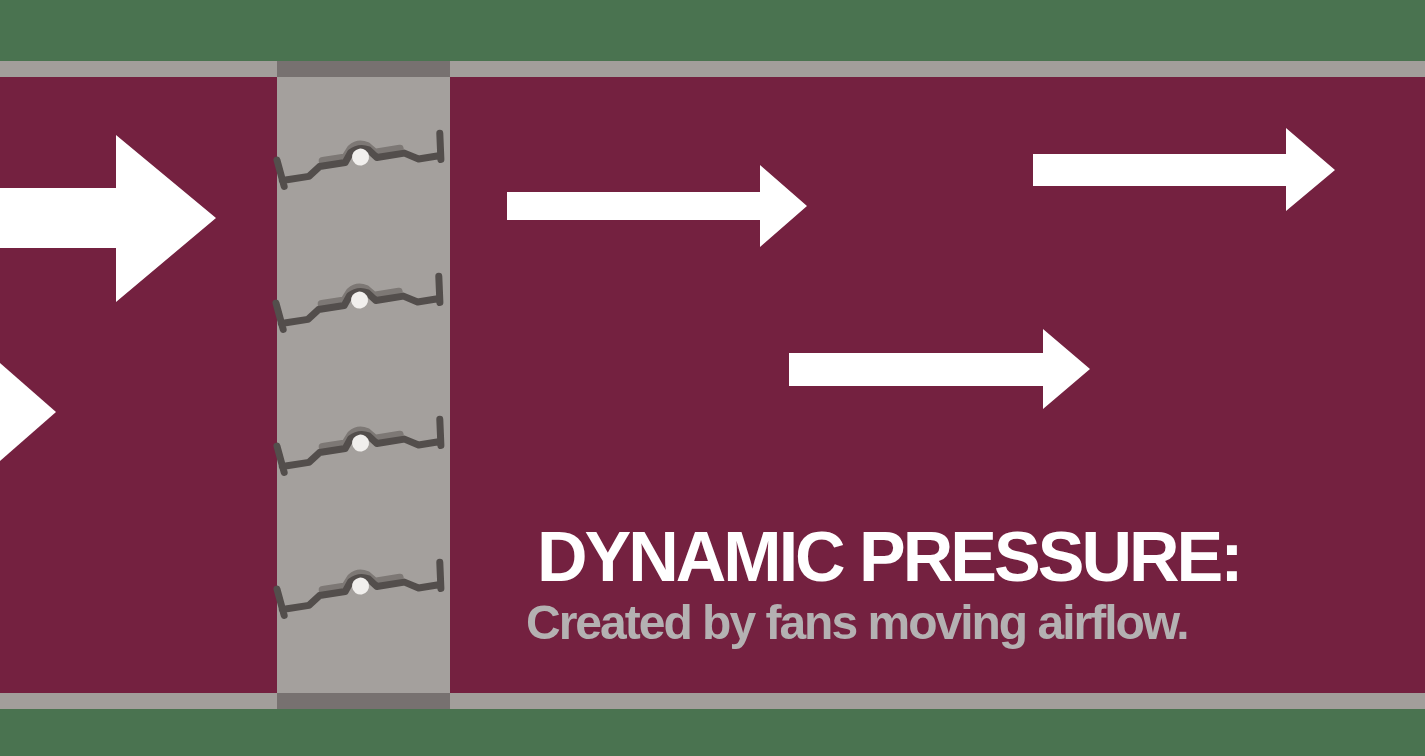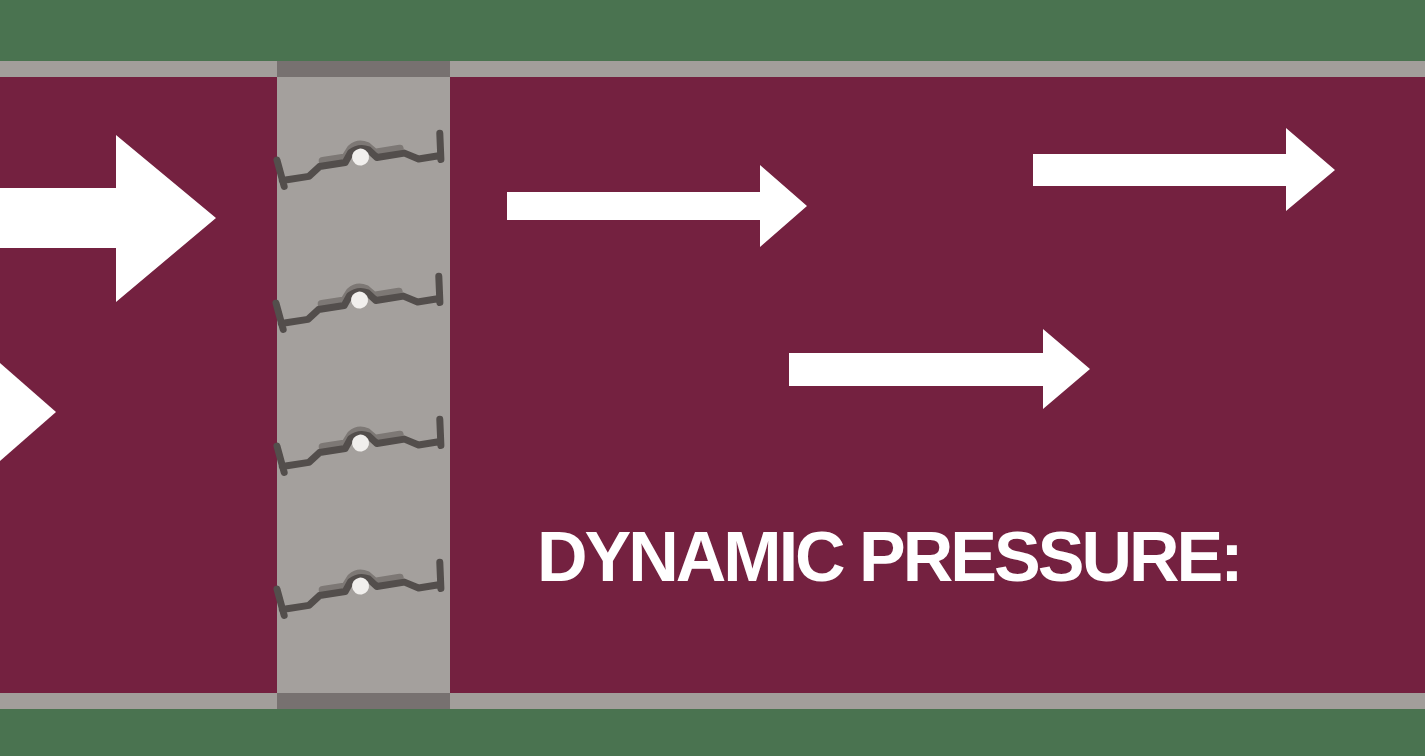--- a/index.html
+++ b/index.html
@@ -65,14 +65,15 @@
     <polygon fill="#ffffff" points="1033,154 1286,154 1286,128 1335,170 1286,211 1286,186 1033,186"></polygon>
     <polygon fill="#ffffff" points="789,353 1043,353 1043,329 1090,369 1043,409 1043,386 789,386"></polygon>
 
     <use href="#damper-blade" transform="translate(361,160) rotate(-9)"></use>
     <use href="#damper-blade" transform="translate(360,303) rotate(-9)"></use>
     <use href="#damper-blade" transform="translate(361,446) rotate(-9)"></use>
     <use href="#damper-blade" transform="translate(361,589) rotate(-9)"></use>
   </svg>
 
   <div id="title">DYNAMIC PRESSURE:</div>
+  <div id="subtitle">Created by fans moving airflow.</div>
 
 </div>
 
 </body></html>

